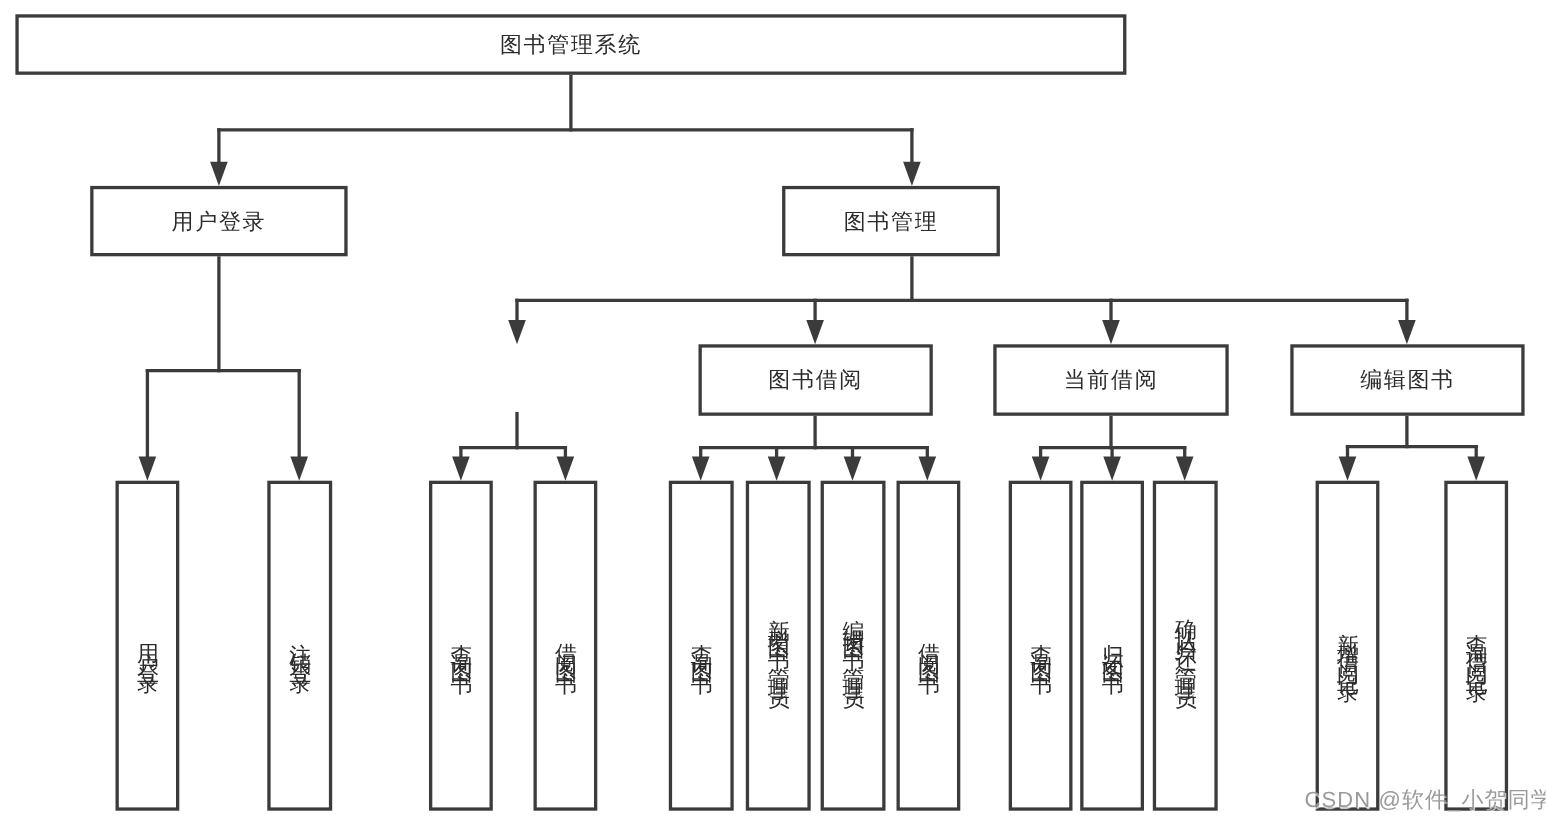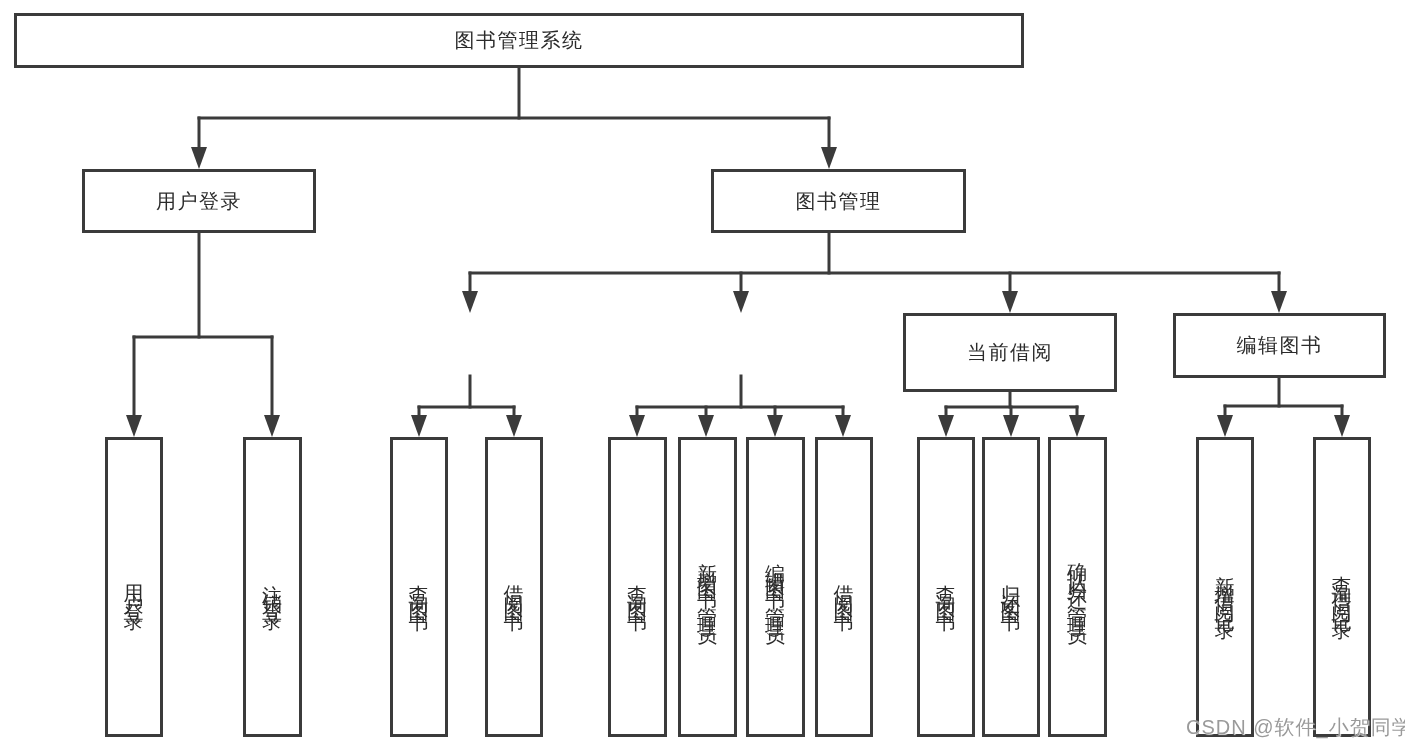--- a/index.html
+++ b/index.html
@@ -86,25 +86,28 @@
     </g>
   </svg>
 
   <div class="box" style="left:14px;top:13px;width:1010px;height:55px">
     <span class="lbl">图书管理系统</span>
   </div>
 
   <div class="box" style="left:82px;top:169px;width:234px;height:64px">
     <span class="lbl">用户登录</span>
   </div>
-  <div class="box" style="left:711px;top:169px;width:255px;height:64px">
+  <div class="box" style="left:711px;top:169px;width:198px;height:64px">
     <span class="lbl">图书管理</span>
   </div>
 
-  <div class="box" style="left:903px;top:313px;width:214px;height:79px">
+  <div class="box" style="left:635px;top:313px;width:213px;height:65px">
+    <span class="lbl">图书借阅</span>
+  </div>
+  <div class="box" style="left:903px;top:313px;width:214px;height:65px">
     <span class="lbl">当前借阅</span>
   </div>
   <div class="box" style="left:1173px;top:313px;width:213px;height:65px">
     <span class="lbl">编辑图书</span>
   </div>
 
   <div class="box vert" style="left:105px;top:437px;width:58px;height:300px">
     <span class="lbl">用户登录</span>
   </div>
   <div class="box vert" style="left:243px;top:437px;width:59px;height:300px">

